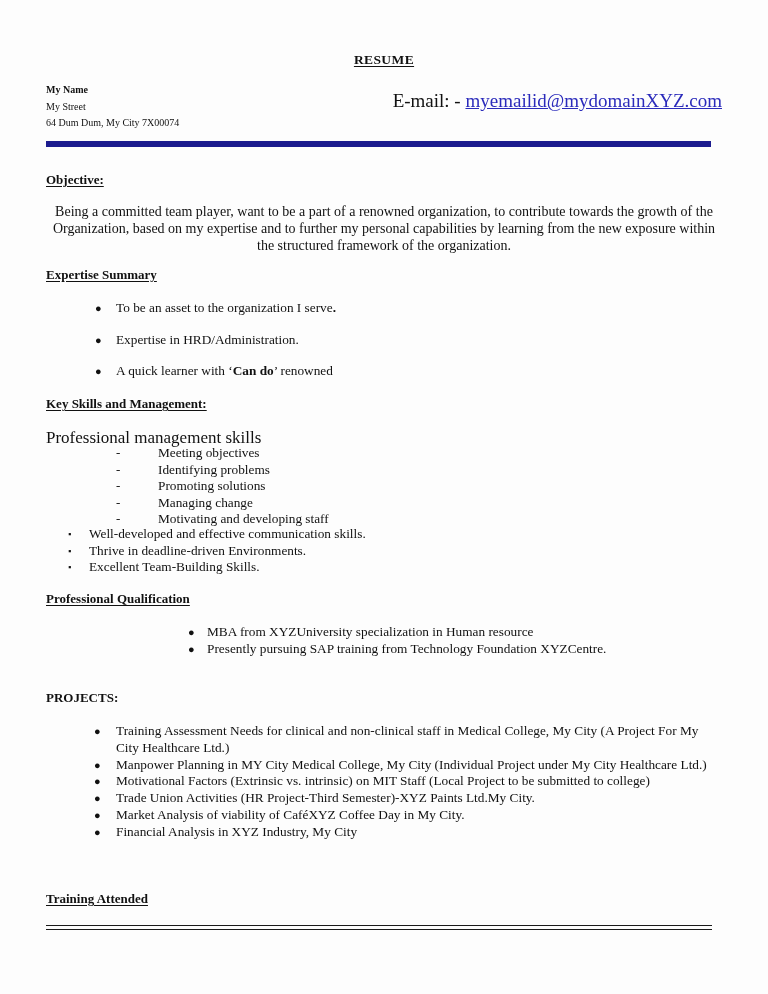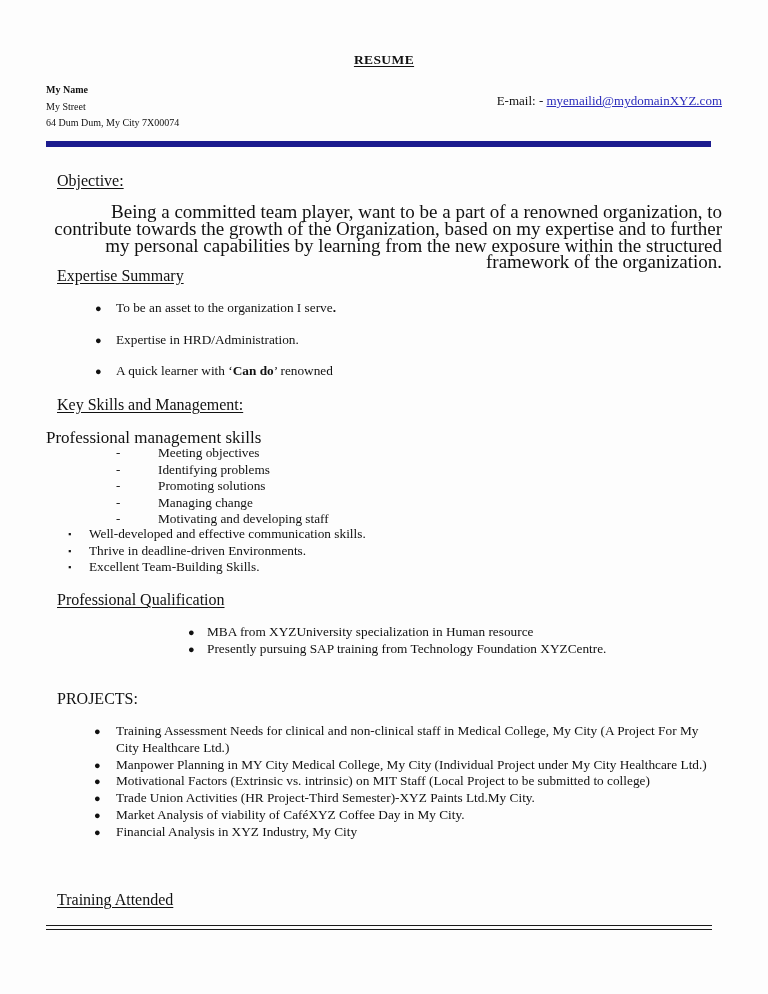--- a/index.html
+++ b/index.html
@@ -53,21 +53,21 @@
     line-height: 16.6px;
   }
   .header-left .name {
     font-weight: bold;
   }
   .header-right {
     position: absolute;
     right: 0;
     top: 11px;
     text-align: right;
-    font-size: 13px;
+    font-size: 19px;
     line-height: 16.6px;
     white-space: nowrap;
   }
   .email-link {
     color: #2b2bbb;
     text-decoration: underline;
     text-underline-offset: 1px;
   }
   .phone-line .bold-m {
     font-weight: bold;
@@ -79,39 +79,39 @@
     top: 141px;
     left: 46px;
     width: 665px;
     height: 6px;
     background: #1c1c8f;
   }
 
   
   .section-head {
     position: absolute;
-    left: 57px;
-    font-size: 16px;
-    font-weight: normal;
+    left: 46px;
+    font-size: 13px;
+    font-weight: bold;
     text-decoration: underline;
     text-underline-offset: 2px;
     white-space: nowrap;
   }
   .section-head.no-underline {
     text-decoration: none;
   }
 
   
   .para {
     position: absolute;
     left: 46px;
     width: 676px;
-    font-size: 19px;
+    font-size: 14px;
     line-height: 16.8px;
-    text-align: right;
+    text-align: center;
   }
 
   
   ul.bullets {
     position: absolute;
     margin: 0;
     padding: 0;
     list-style: none;
   }
   ul.bullets li {

